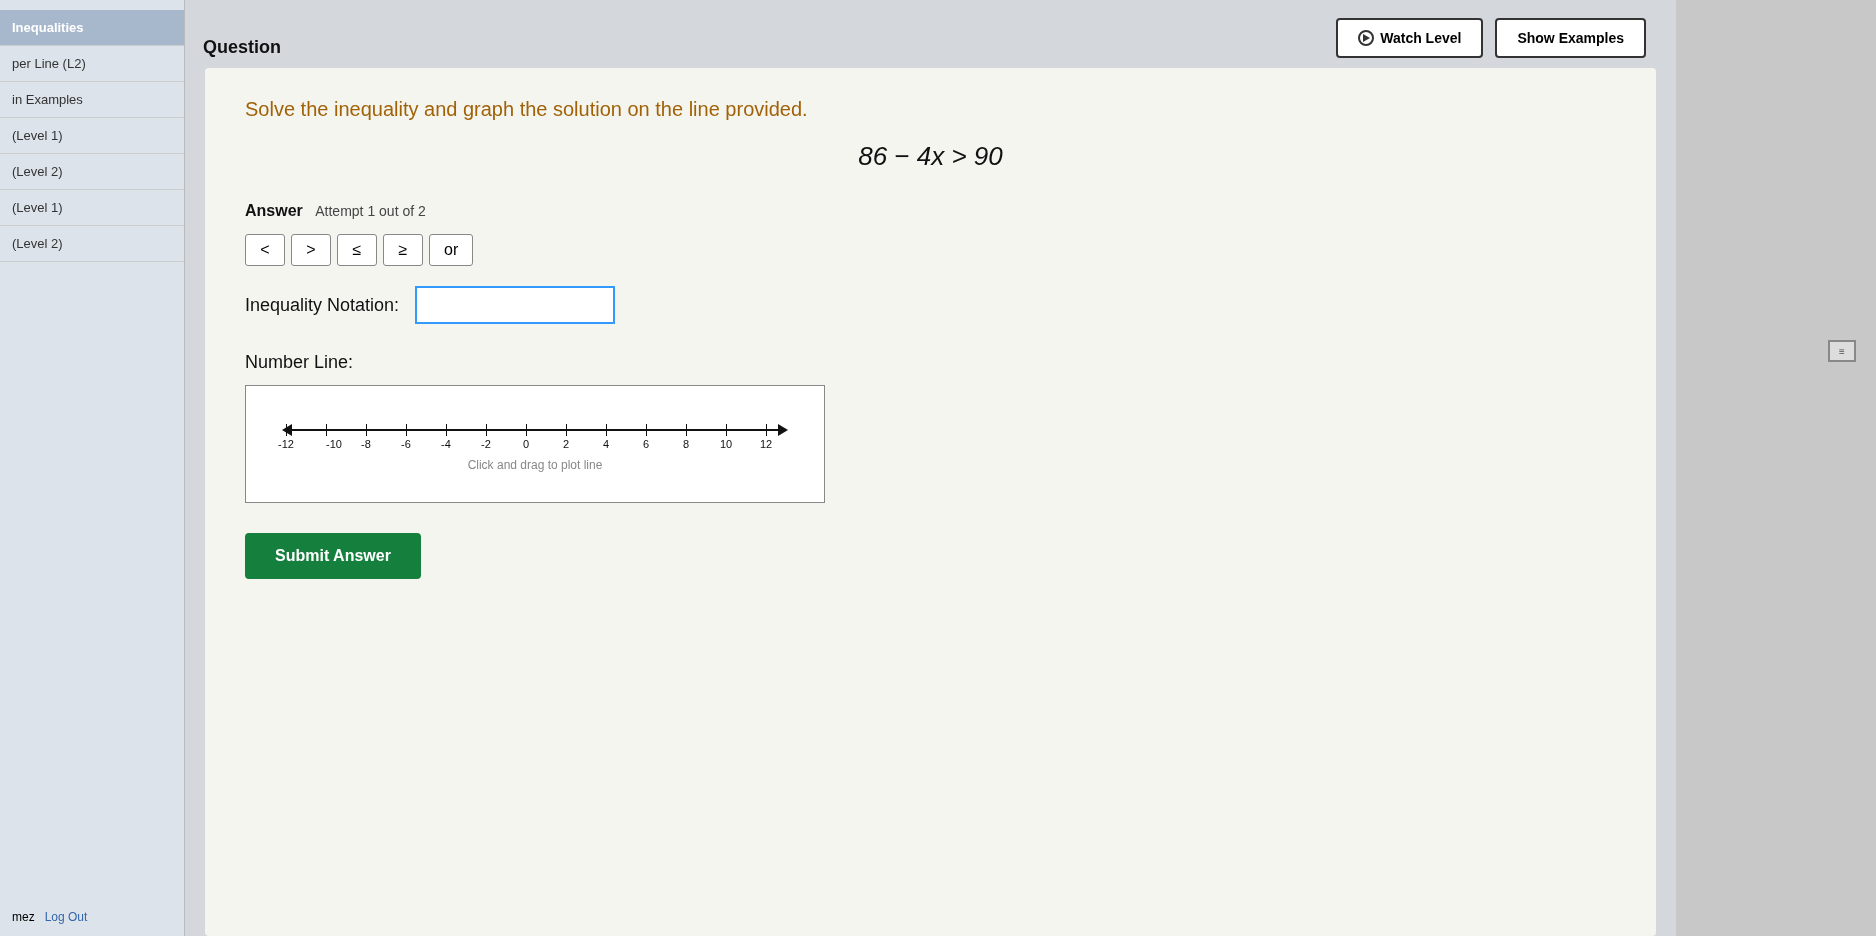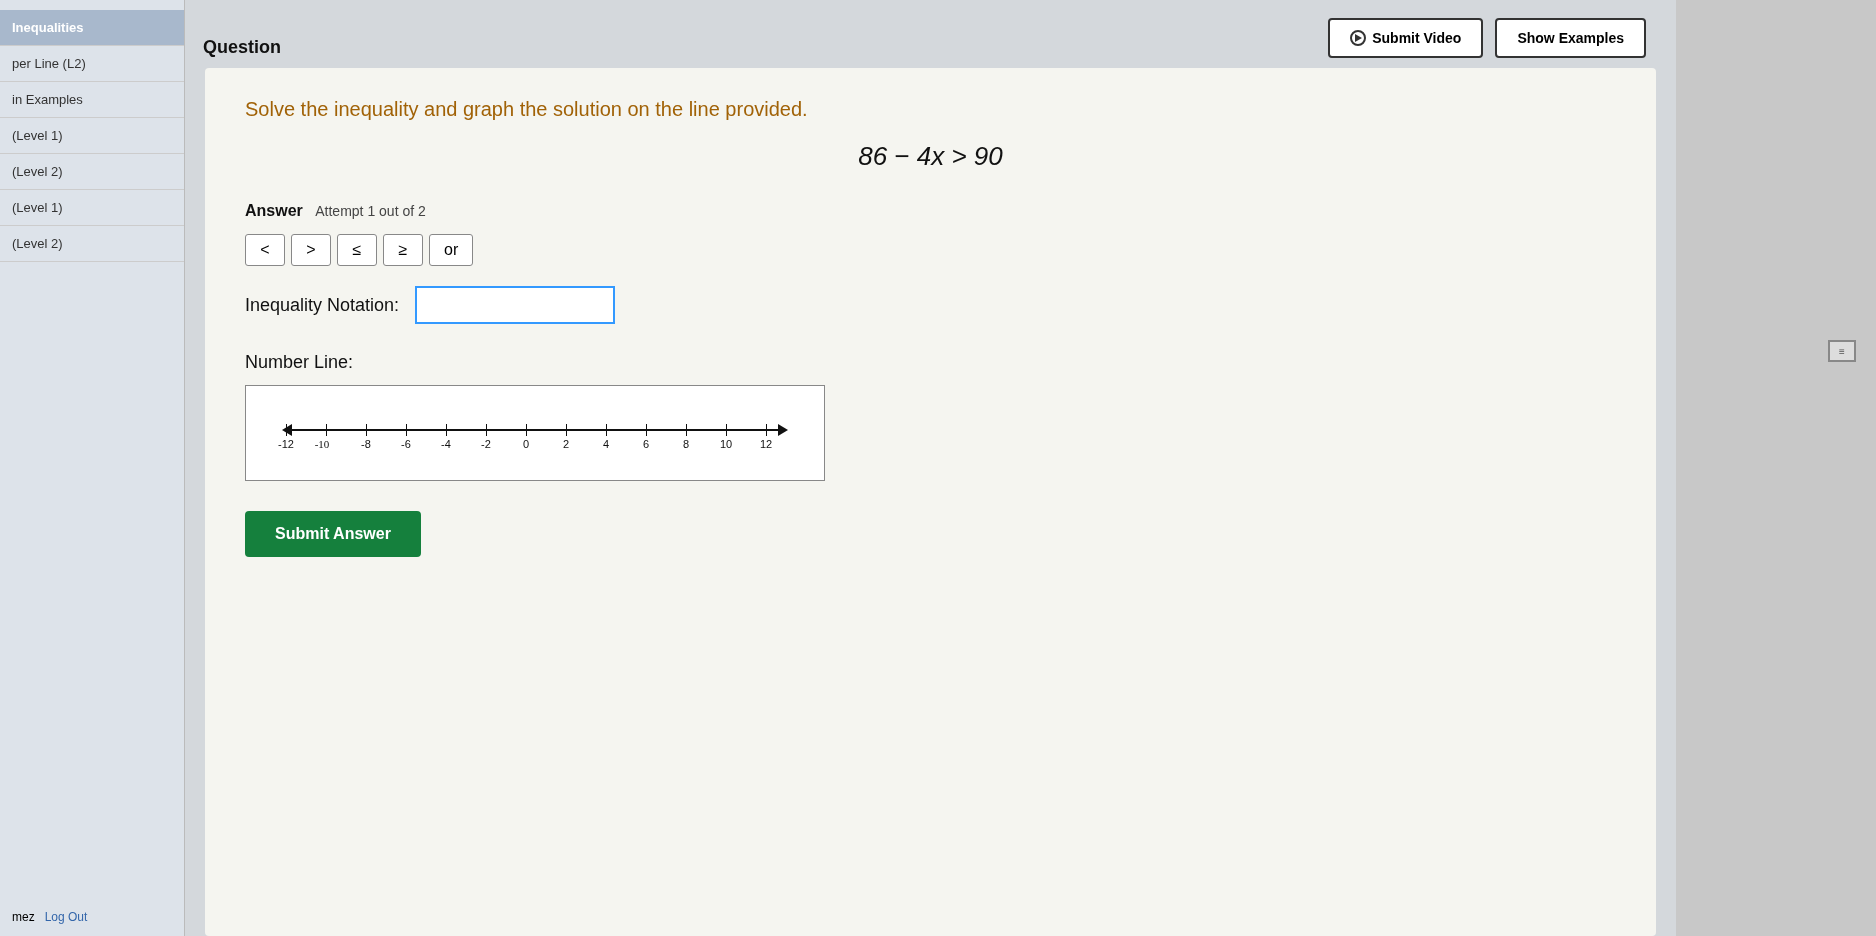--- a/index.html
+++ b/index.html
@@ -313,21 +313,21 @@
 
   <div class="top-bar">
     <div class="top-bar-left">
       <strong>Question</strong>
     </div>
     <div class="top-bar-right">
       <button class="btn-outline">
         <span class="play-icon">
           <span class="play-triangle"></span>
         </span>
-        <span>Submit Video</span>
+        <span>Watch Level</span>
       </button>
       <button class="btn-outline">
         <span>Show Examples</span>
       </button>
     </div>
   </div>
 
   <div class="question-area">
     <div class="question-instruction">Solve the inequality and graph the solution on the line provided.</div>
     <div class="math-equation">86 − 4x &gt; 90</div>
@@ -355,21 +355,21 @@
         <div class="number-line-label">Number Line:</div>
         <div class="number-line-container">
           <div class="number-line">
             <div class="nl-line"></div>
             <div class="nl-arrow-left"></div>
             <div class="nl-arrow-right"></div>
 
           <div class="nl-tick-mark" style="left: 10px;"></div>
               <div class="nl-tick-label" style="left: 10px;">-12</div>
               <div class="nl-tick-mark" style="left: 50px;"></div>
-              <div class="nl-tick-label" style="left: 46px; font-family: Liberation Serif, serif;">-10</div>
+              <div class="nl-tick-label" style="left: 58px;">-10</div>
               <div class="nl-tick-mark" style="left: 90px;"></div>
               <div class="nl-tick-label" style="left: 90px;">-8</div>
               <div class="nl-tick-mark" style="left: 130px;"></div>
               <div class="nl-tick-label" style="left: 130px;">-6</div>
               <div class="nl-tick-mark" style="left: 170px;"></div>
               <div class="nl-tick-label" style="left: 170px;">-4</div>
               <div class="nl-tick-mark" style="left: 210px;"></div>
               <div class="nl-tick-label" style="left: 210px;">-2</div>
               <div class="nl-tick-mark" style="left: 250px;"></div>
               <div class="nl-tick-label" style="left: 250px;">0</div>
@@ -379,20 +379,21 @@
               <div class="nl-tick-label" style="left: 330px;">4</div>
               <div class="nl-tick-mark" style="left: 370px;"></div>
               <div class="nl-tick-label" style="left: 370px;">6</div>
               <div class="nl-tick-mark" style="left: 410px;"></div>
               <div class="nl-tick-label" style="left: 410px;">8</div>
               <div class="nl-tick-mark" style="left: 450px;"></div>
               <div class="nl-tick-label" style="left: 450px;">10</div>
               <div class="nl-tick-mark" style="left: 490px;"></div>
               <div class="nl-tick-label" style="left: 490px;">12</div>
             </div>
+          <div class="number-line-hint">Click and drag to plot line</div>
         </div>
       </div>
 
       <button class="submit-btn">Submit Answer</button>
     </div>
   </div>
 </div>
 
 <div class="right-panel">
   <div class="icon-box">≡</div>

